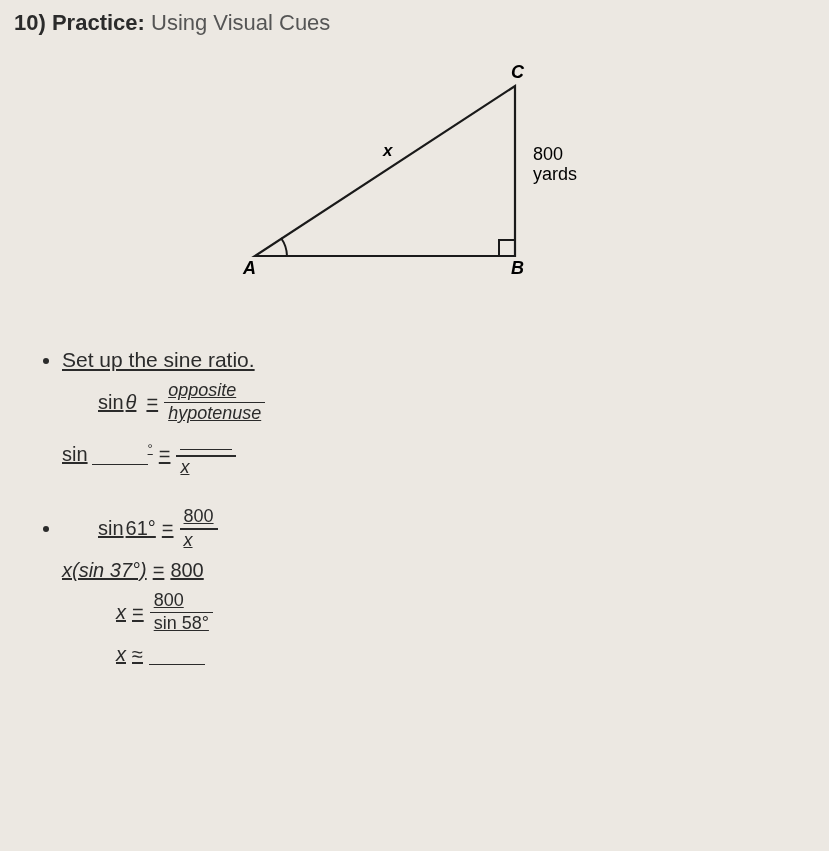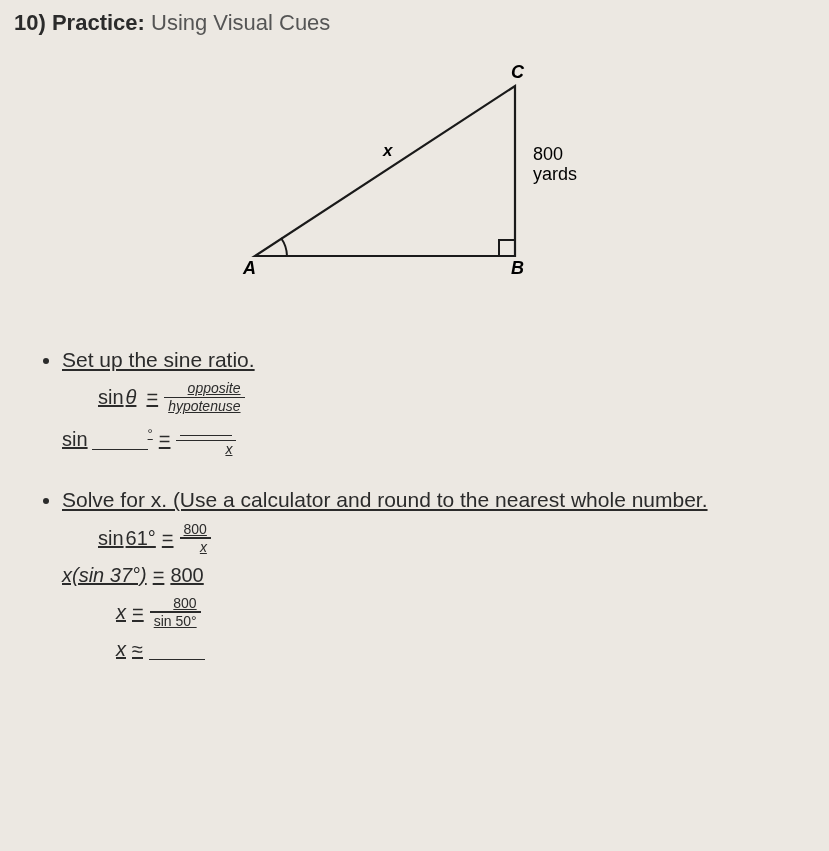--- a/index.html
+++ b/index.html
@@ -18,21 +18,21 @@
     margin-bottom: 18px;
   }
   .heading .num { font-weight: 700; }
   .heading .practice { font-weight: 700; }
   .heading .sub { font-weight: 400; color:#555; }
   .tri-wrap { width: 100%; display:flex; justify-content:center; margin: 10px 0 60px 0;}
   ul.steps { list-style: disc; padding-left: 48px; margin:0;text-decoration:underline;}
   ul.steps > li { margin-bottom: 28px; font-size:21px;}
   .math-block { padding-left: 36px; font-size:20px;}
   .math-row { display:flex; align-items:center; margin: 6px 0; }
-  .frac { display:inline-flex; flex-direction:column; align-items:flex-end; vertical-align:middle; font-size:14px;}
+  .frac { display:inline-flex; flex-direction:column; align-items:flex-start; vertical-align:middle; font-size:18px;}
   .frac .num, .frac .den { padding: 0 4px; line-height:1.2;}
   .frac .bar { width:100%; height:1.5px; background:#2b2b2b; }
   .eq { margin: 0 6px;}
   .ital { font-style: italic; }
   .blank { display:inline-block; border-bottom:1.5px solid #2b2b2b; height:1em;}
   .outdent { margin-left:-36px;}
   svg text { font-family: Arial, Helvetica, sans-serif; }
 </style>
 </head>
 <body>
@@ -79,21 +79,20 @@
         <span class="frac" style="min-width:60px;">
           <span class="num"><span class="blank" style="width:52px;"></span></span>
           <span class="bar"></span>
           <span class="den ital">x</span>
         </span>
       </div>
     </div>
   </li>
 
   <li>
-    <span>Solve for x. (Use a calculator and round to the nearest whole number.</span>
     <div class="math-block">
       <div class="math-row">
         <span>sin</span>
         <span style="margin-left:2px;">61°</span>
         <span class="eq">=</span>
         <span class="frac">
           <span class="num">800</span>
           <span class="bar"></span>
           <span class="den ital">x</span>
         </span>
@@ -102,21 +101,21 @@
         <span class="ital">x(sin 37°)</span>
         <span class="eq">=</span>
         <span>800</span>
       </div>
       <div class="math-row" style="margin-left:18px;">
         <span class="ital">x</span>
         <span class="eq">=</span>
         <span class="frac">
           <span class="num">800</span>
           <span class="bar"></span>
-          <span class="den">sin 50°</span>
+          <span class="den">sin 58°</span>
         </span>
       </div>
       <div class="math-row" style="margin-left:18px;">
         <span class="ital">x</span>
         <span class="eq">≈</span>
         <span class="blank" style="width:56px;"></span>
       </div>
     </div>
   </li>
 </ul>

